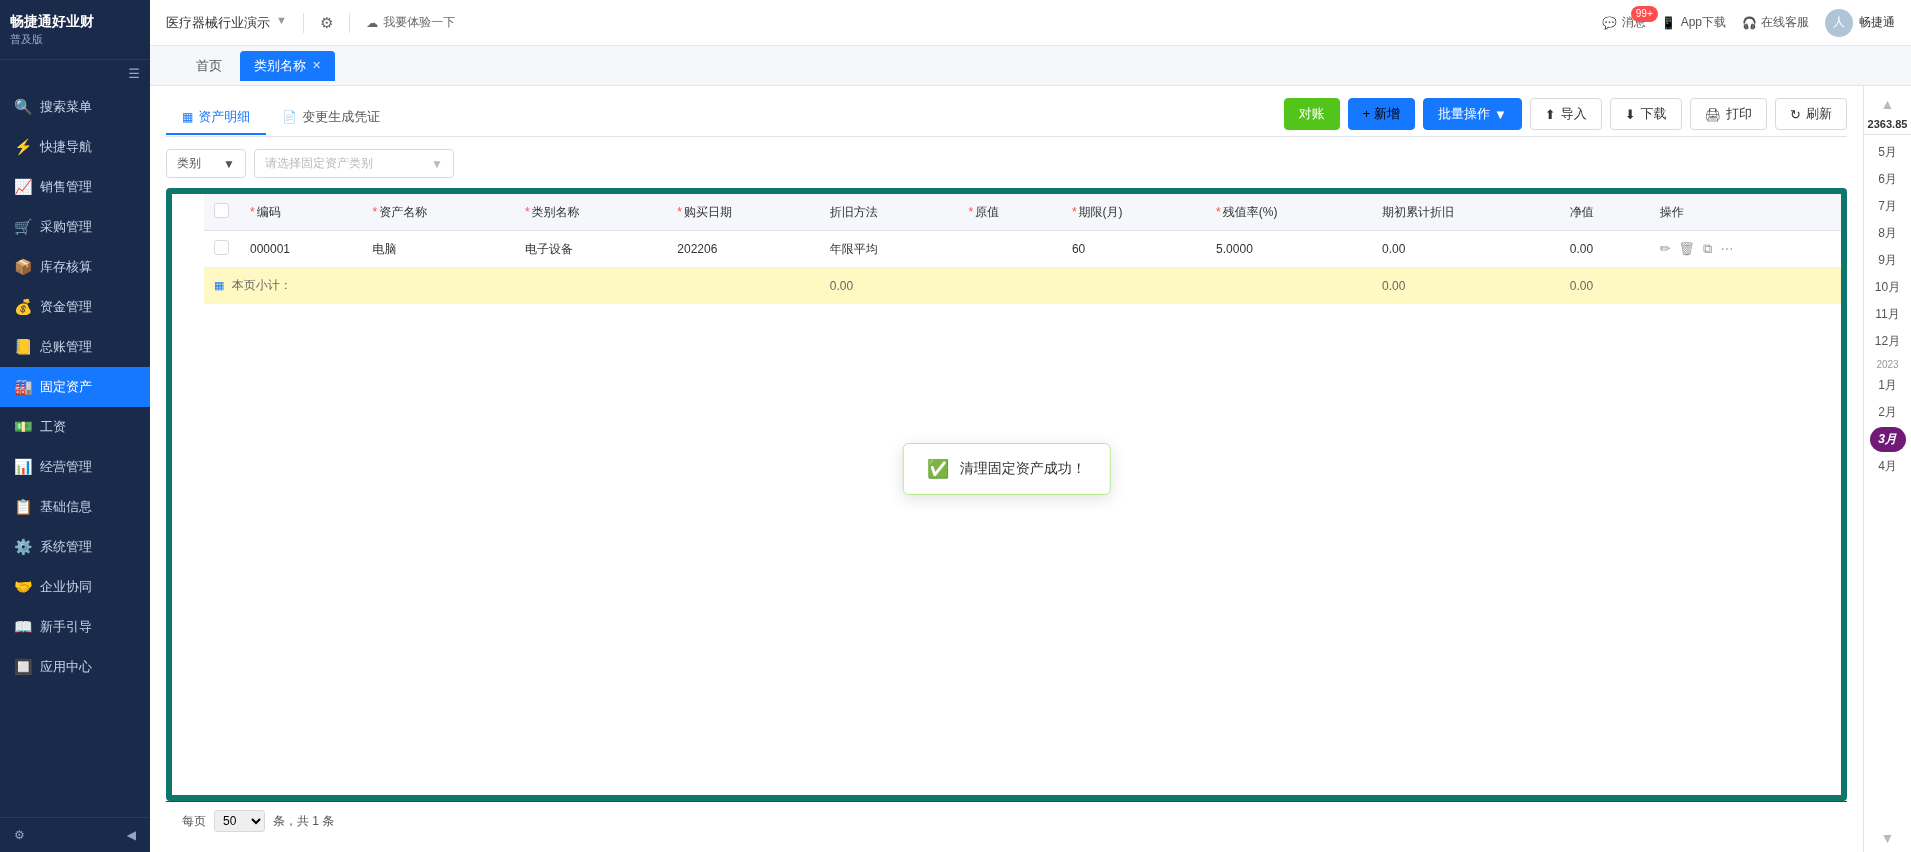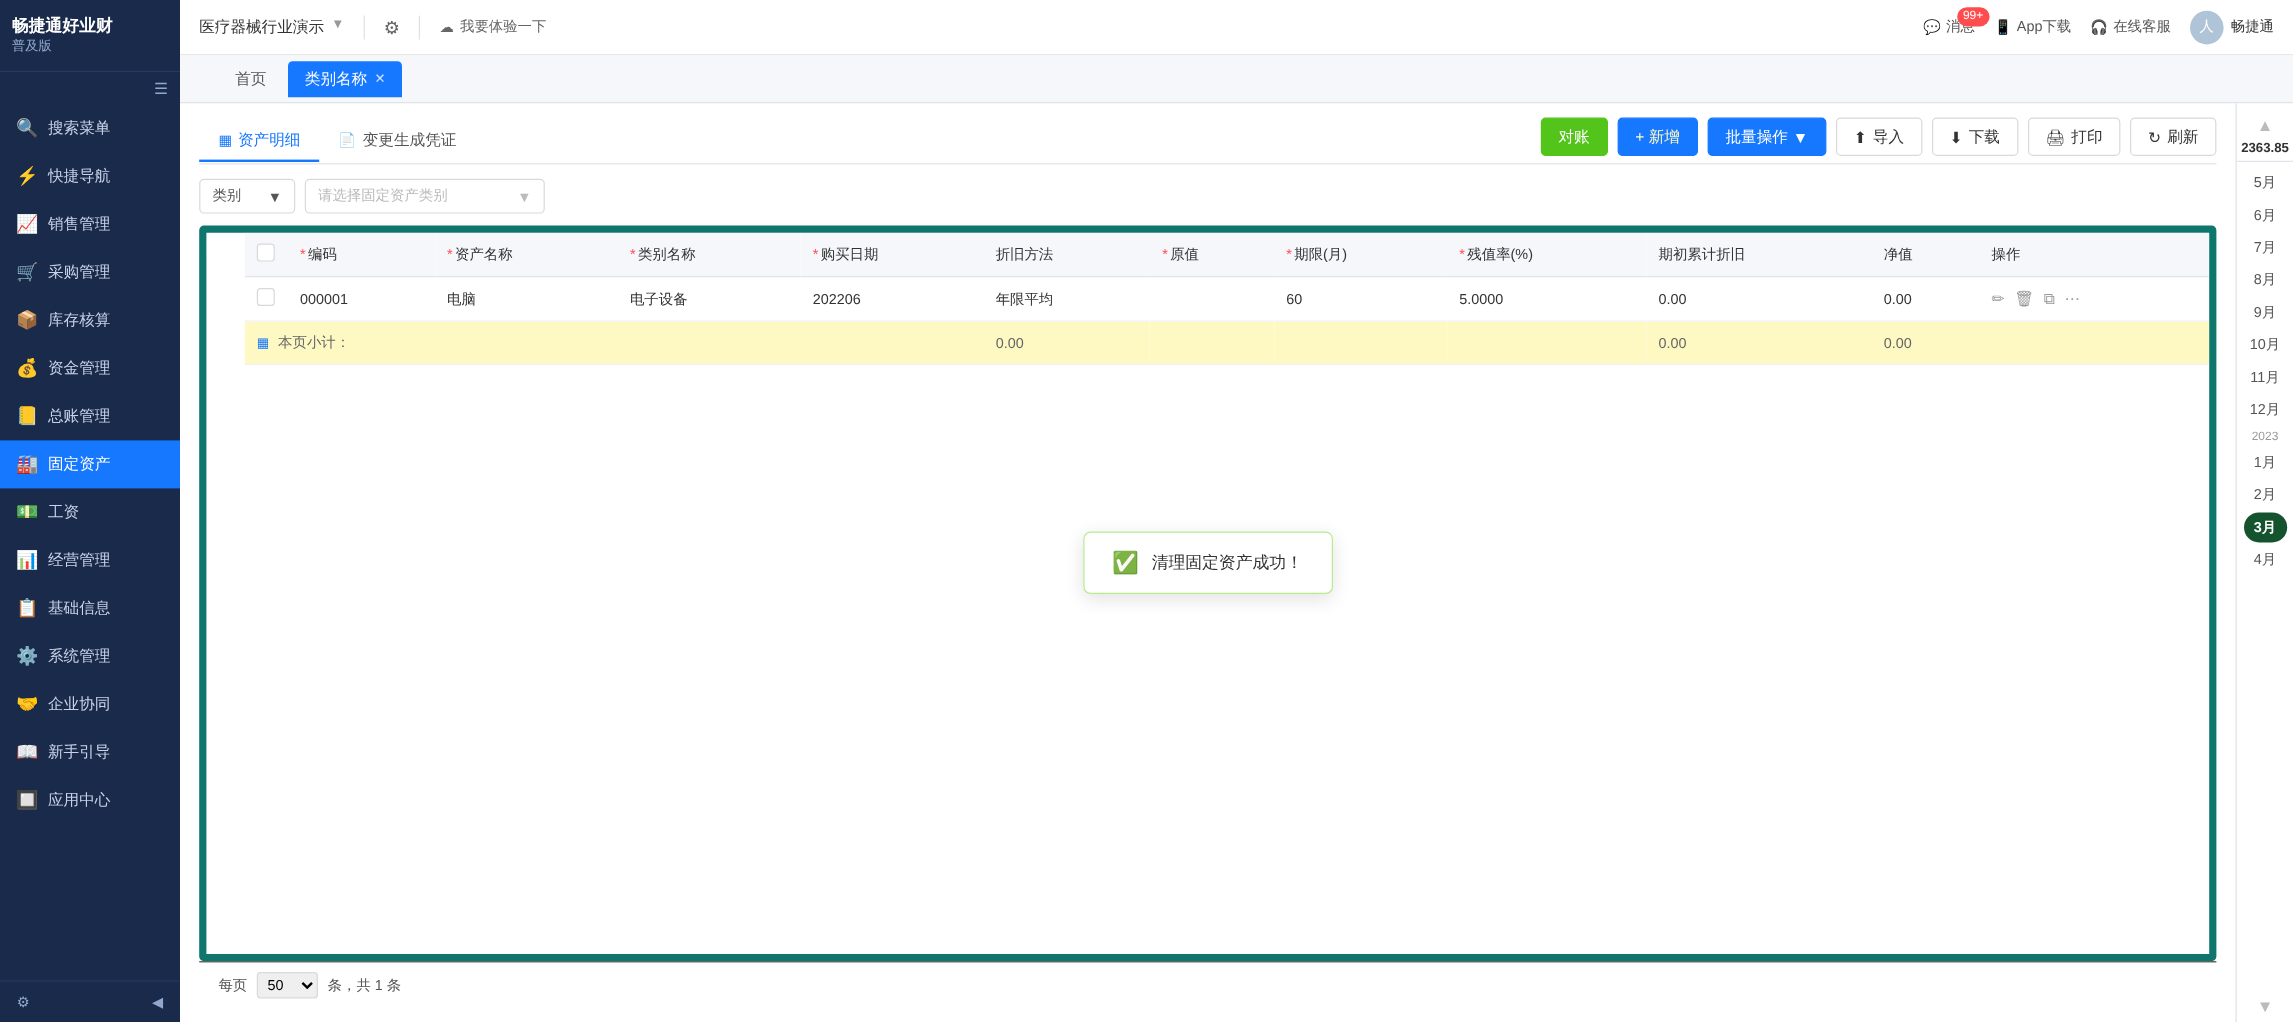--- a/index.html
+++ b/index.html
@@ -217,21 +217,21 @@
       border-radius: 4px;
       font-size: 13px;
       cursor: pointer;
       border: 1px solid #d9d9d9;
       background: #fff;
       color: #333;
       display: flex;
       align-items: center;
       gap: 5px;
     }
-    .btn-primary { background: #1677ff; color: #fef9c3; border-color: #1677ff; }
+    .btn-primary { background: #1677ff; color: #000000; border-color: #1677ff; }
     .btn-success { background: #52c41a; color: #fff; border-color: #52c41a; }
     .btn-batch {
       background: #1677ff;
       color: #fff;
       border-color: #1677ff;
       display: flex;
       align-items: center;
       gap: 4px;
     }
 
@@ -363,21 +363,21 @@
     .rp-month {
       width: 36px;
       text-align: center;
       padding: 4px 0;
       cursor: pointer;
       border-radius: 12px;
       font-size: 12px;
       color: #555;
       margin: 1px auto;
     }
-    .rp-month.active { background: #14532d; color: #fff; border-radius: 14px; font-weight: bold; }
+    .rp-month.active { background: #701a75; color: #fff; border-radius: 14px; font-weight: bold; font-style: italic; }
     .rp-chevron { color: #bbb; cursor: pointer; font-size: 14px; text-align: center; padding: 2px; }
     .rp-nav { display: flex; align-items: center; justify-content: center; width: 100%; gap: 0; }
 
     
     .content-relative { position: relative; flex: 1; display: flex; flex-direction: column; overflow: hidden; }
   </style>
 </head>
 <body>
 
 <div class="sidebar">

